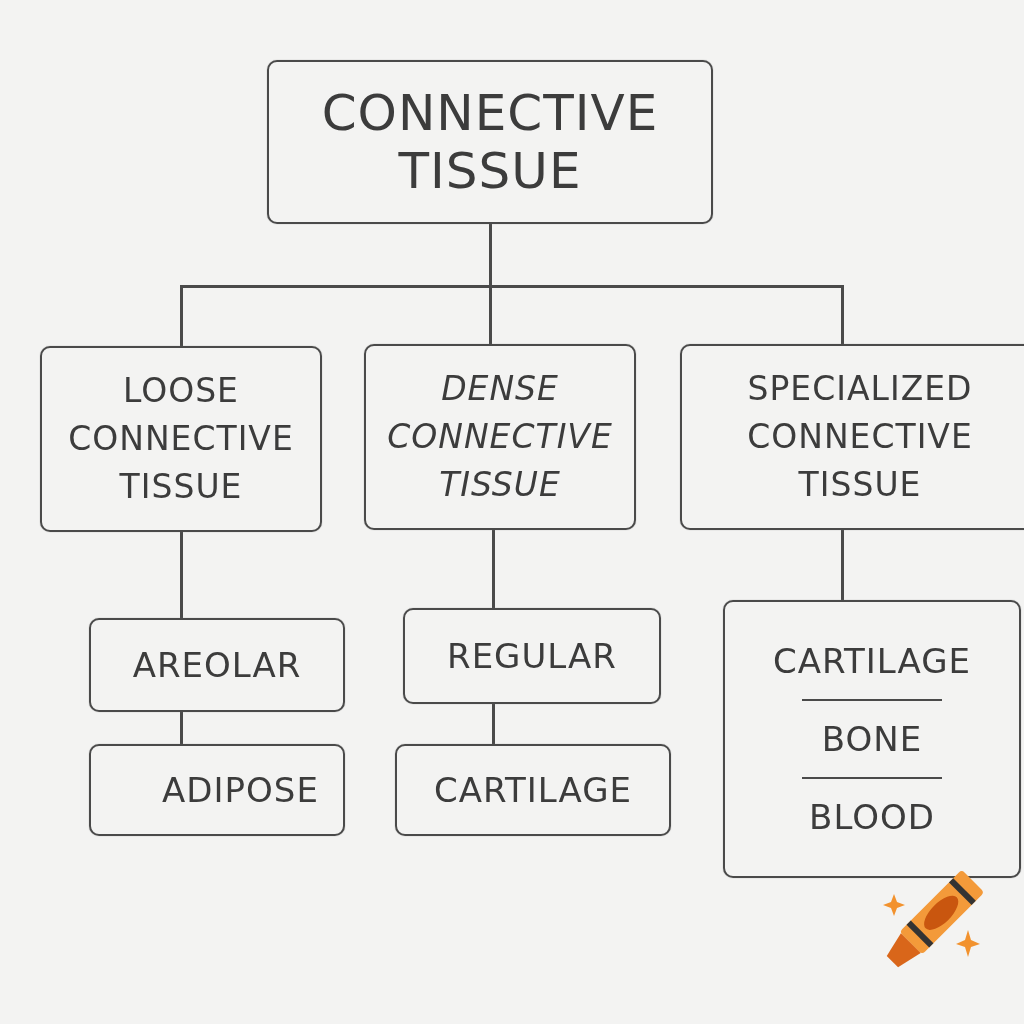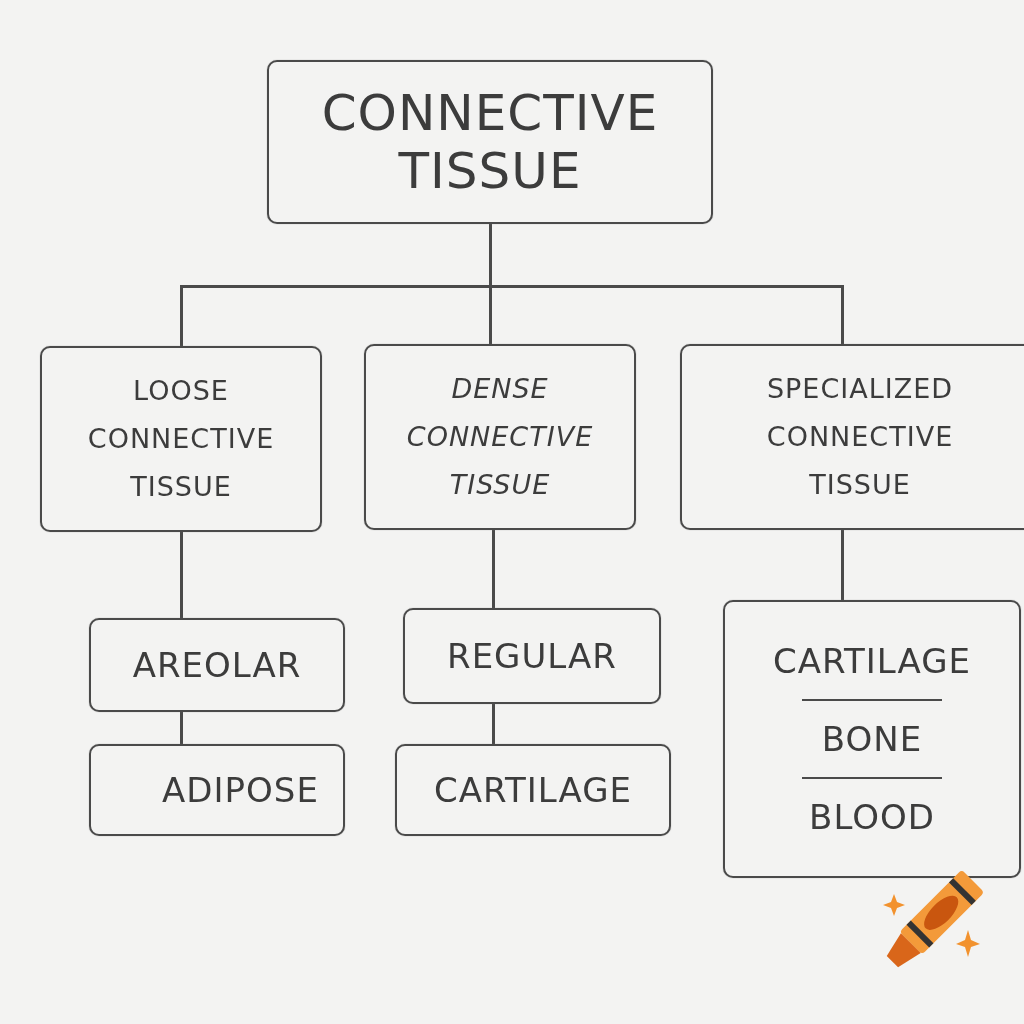--- a/index.html
+++ b/index.html
@@ -14,21 +14,21 @@
     border: 2.5px solid #4a4a4a;
     border-radius: 10px;
     box-sizing: border-box;
     display: flex; flex-direction: column; align-items: center; justify-content: center;
     color: #3c3c3c;
     text-align: center;
     letter-spacing: 1px;
     box-shadow: 0 0 1px #888;
   }
   .root { left: 267px; top: 60px; width: 446px; height: 164px; font-size: 50px; line-height: 58px; }
-  .mid { font-size: 27px; line-height: 48px; }
+  .mid { font-size: 33px; line-height: 48px; }
   .leaf { font-size: 34px; margin-left: 37px; }
   .line { position: absolute; background: #4a4a4a; }
   .h { height: 2.5px; }
   .v { width: 2.5px; }
   .sep { width: 140px; height: 2px; background: #4a4a4a; margin: 18px 0; }
   .crayon { position: absolute; left: 860px; top: 860px; width: 140px; height: 130px; }
 </style>
 </head>
 <body>
 

